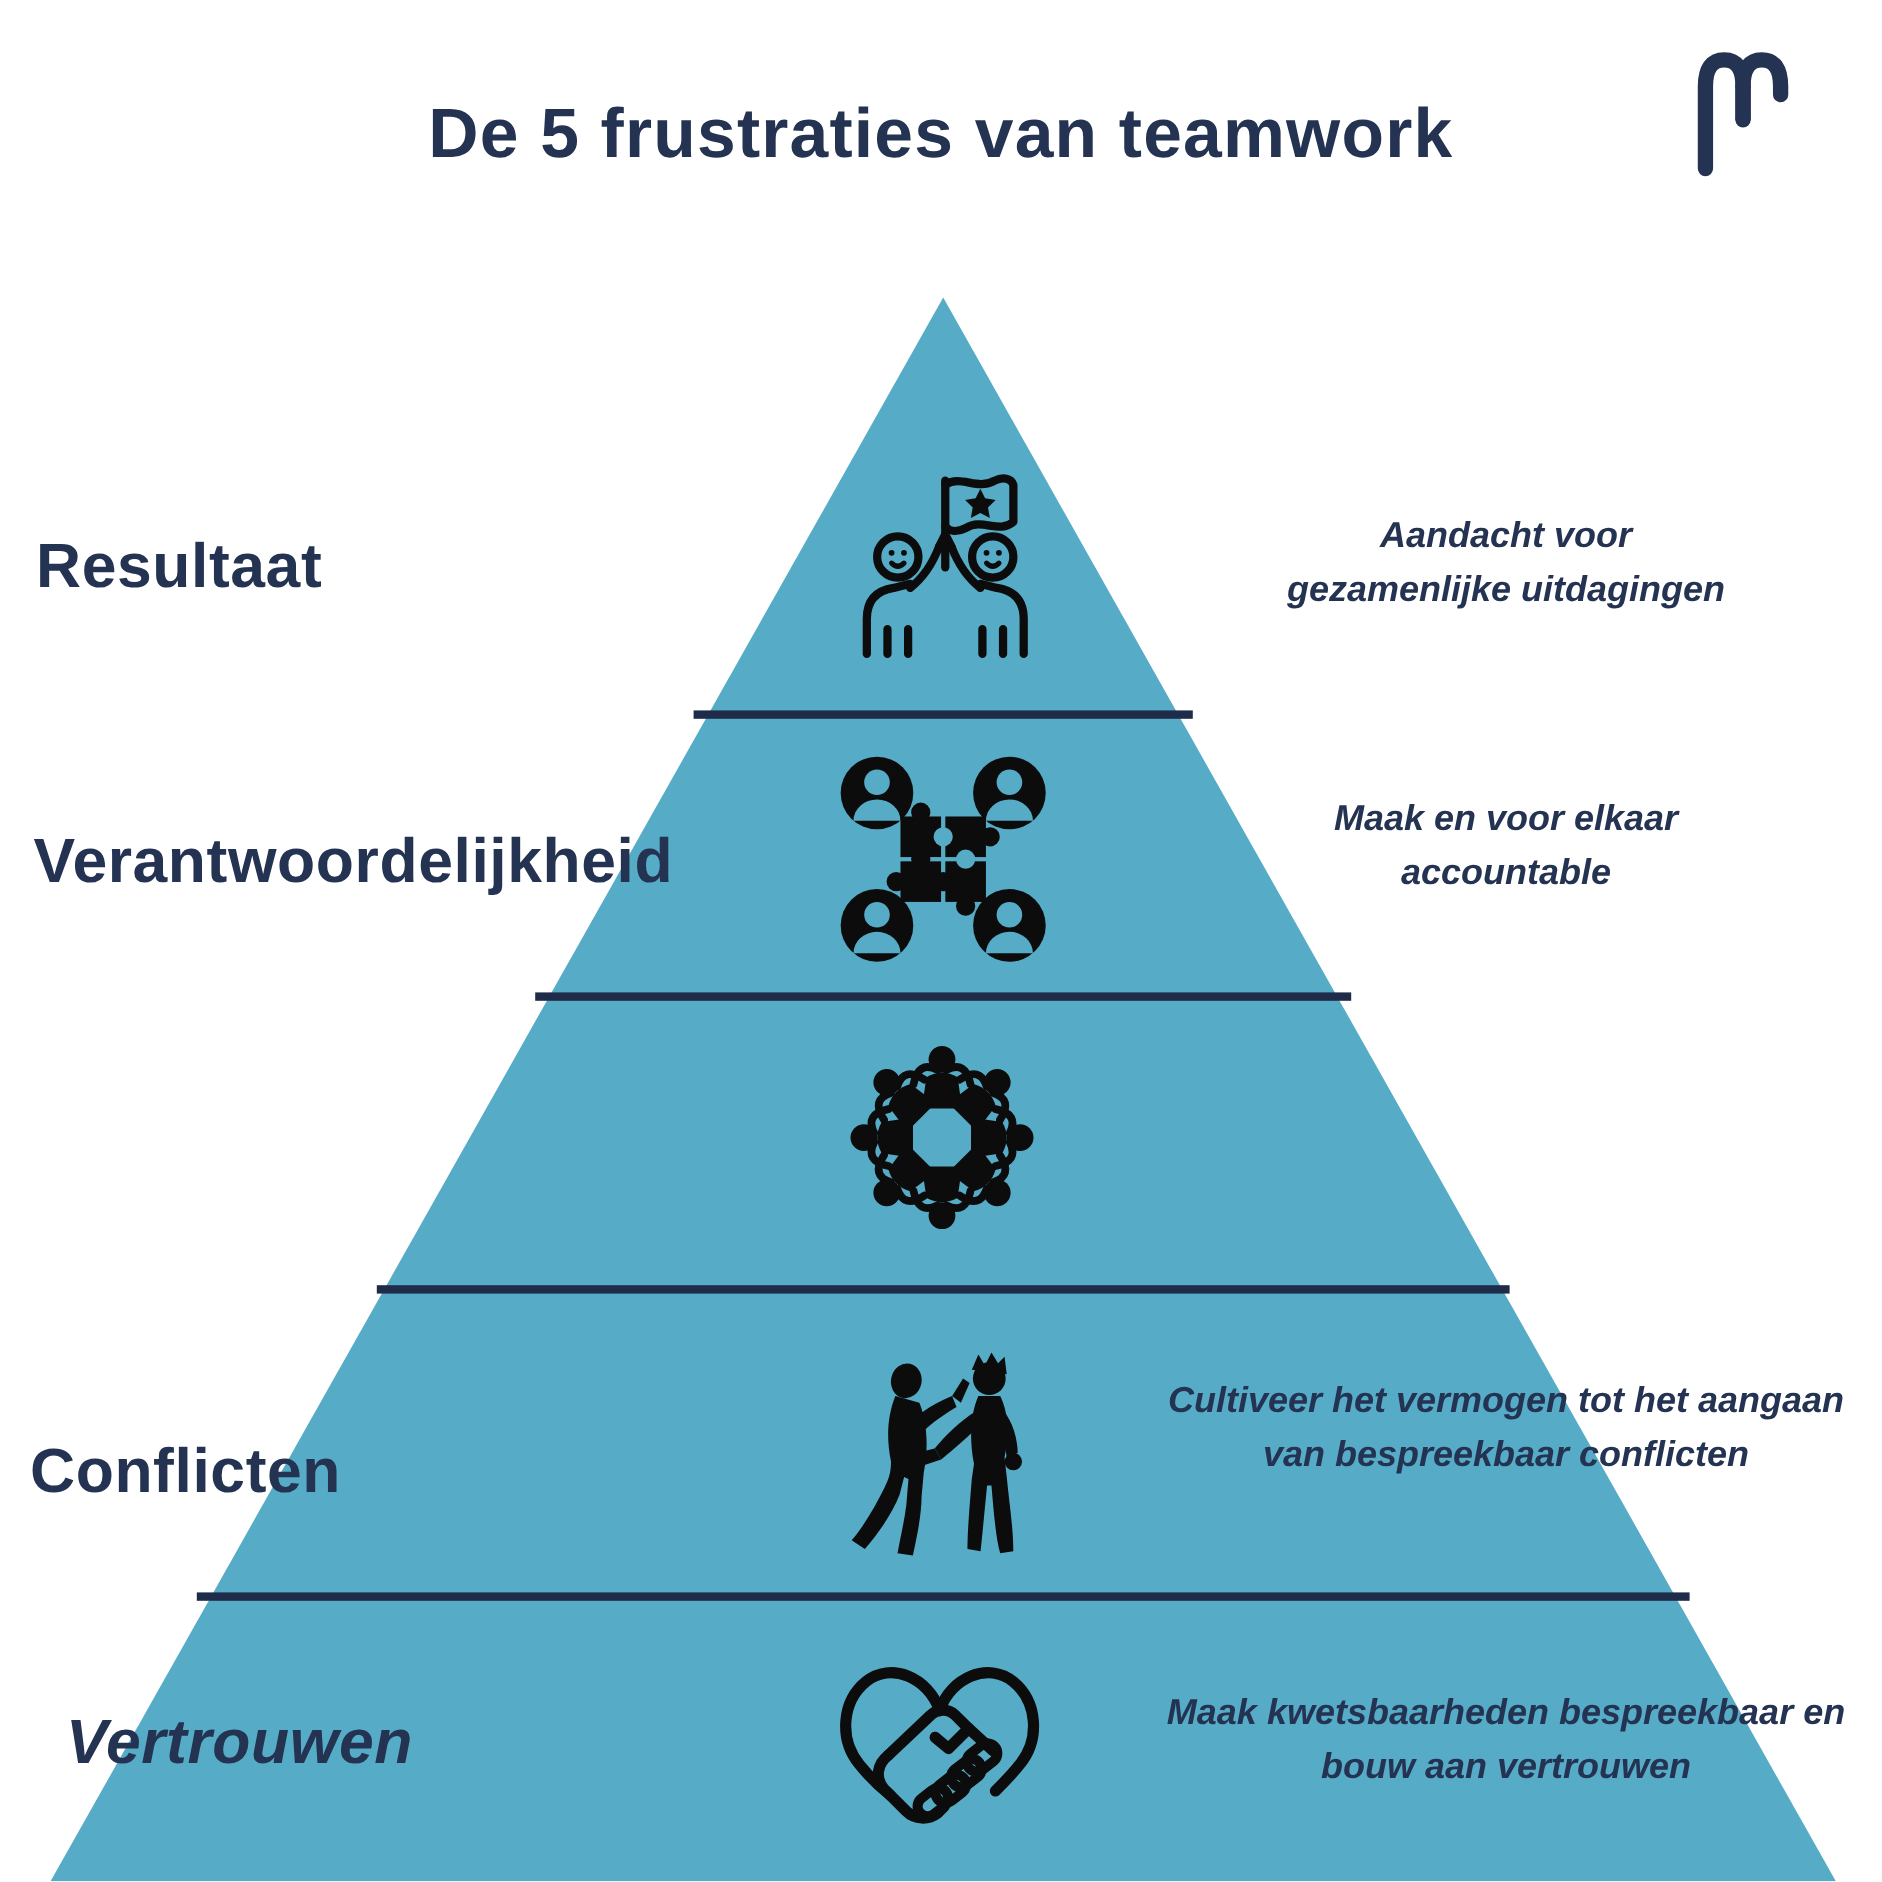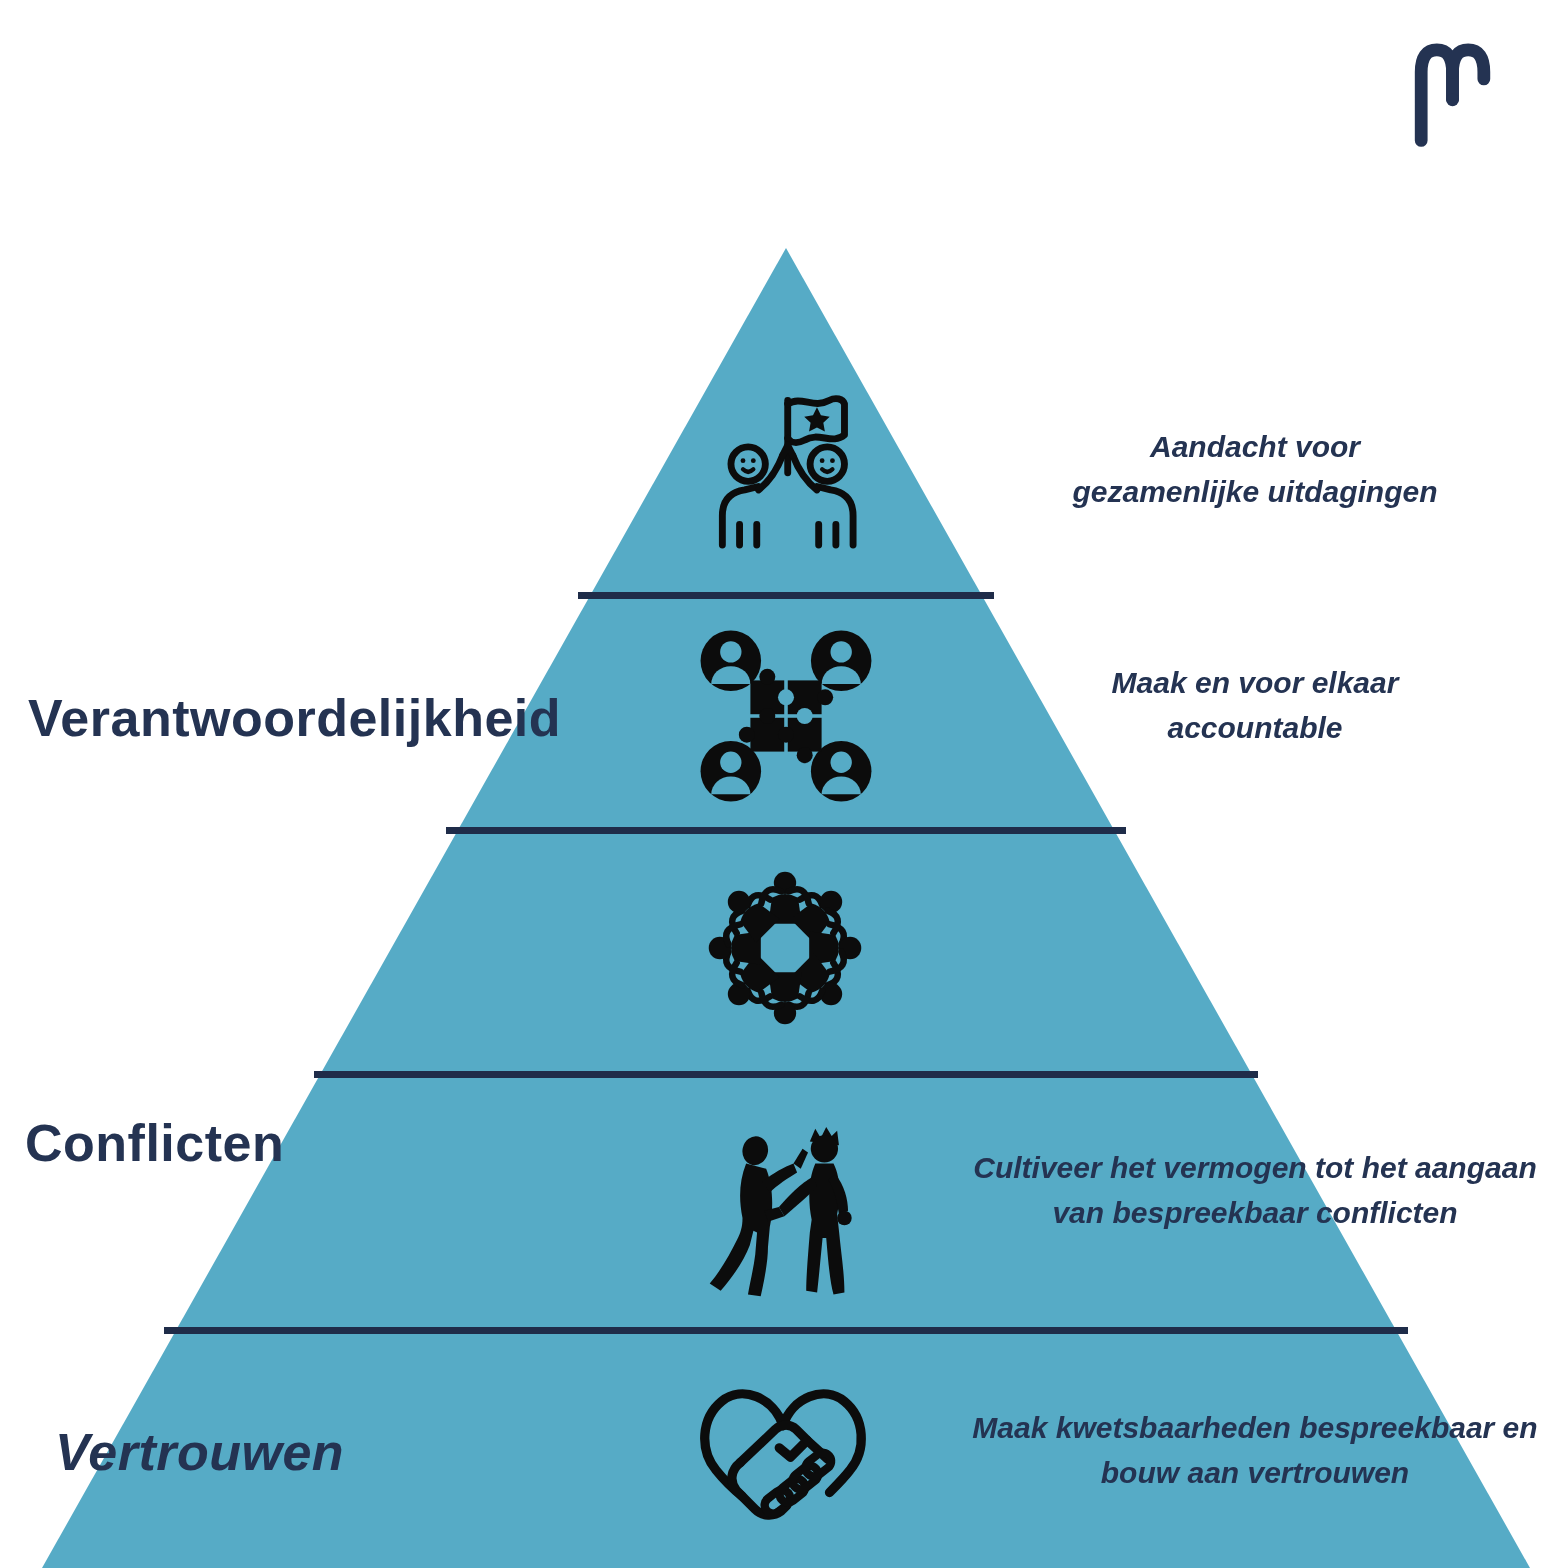--- a/index.html
+++ b/index.html
@@ -30,21 +30,21 @@
   .divider-2{left:446px;top:827px;width:680px;}
   .divider-3{left:314px;top:1071px;width:944px;}
   .divider-4{left:164px;top:1327px;width:1244px;}
   .label{
     position:absolute;font-size:52px;font-weight:bold;color:var(--navy);
     white-space:nowrap;letter-spacing:0.5px;
   }
   .label-1{left:30px;top:442px;}
   .label-2{left:28px;top:688px;}
   .label-3{left:28px;top:922px;}
-  .label-4{left:25px;top:1113px;}
+  .label-4{left:25px;top:1196px;}
   .label-5{left:55px;top:1422px;font-style:italic;}
   .desc{
     position:absolute;left:945px;width:620px;text-align:center;
     font-size:30px;font-weight:bold;line-height:45px;color:var(--navy);
     white-space:pre-line;
     font-style:italic;
   }
   .desc-1{top:424px;}
   .desc-2{top:660px;}
   .desc-3{top:899px;}
@@ -63,35 +63,37 @@
 </style>
 </head>
 <body>
 
 <div class="canvas">
 
   <svg class="pyramid-svg" viewBox="0 0 1568 1568" preserveAspectRatio="none">
     <polygon points="786,248 42,1568 1530,1568"></polygon>
   </svg>
 
+  <h1 class="title">De 5 frustraties van teamwork</h1>
 
   <div class="logo">
     <svg viewBox="0 0 100 100">
       <path class="logo-stroke" stroke-width="11" stroke-linecap="butt" d="M20,90 V31 Q20,12 33.5,12 Q47,12 47,31 V54"></path>
       <path class="logo-stroke" stroke-width="11" d="M47,54 V31"></path>
       <path class="logo-stroke" stroke-width="11" stroke-linecap="butt" d="M47,31 Q47,12 60.5,12 Q74,12 74,31 V37"></path>
       <circle cx="47" cy="55" r="5.5" style="fill:var(--navy)"></circle>
     </svg>
   </div>
 
   <div class="divider divider-1"></div>
   <div class="divider divider-2"></div>
   <div class="divider divider-3"></div>
   <div class="divider divider-4"></div>
 
+  <div class="label label-1">Resultaat</div>
   <div class="icon icon-1">
     <svg viewBox="0 0 100 100">
       <g class="icon-stroke" stroke-width="4">
         <path d="M51,9 V51"></path>
         <path d="M51,11 C59,6 66,14 75,9 C79,7 83,8 84,11 L84,29 C77,35 69,27 61,32 C57,34 53,34 51,31"></path>
         <circle cx="28" cy="46" r="10"></circle>
         <circle cx="74" cy="46" r="10"></circle>
         <path d="M25,49 Q28,52 31,49" stroke-width="2.5"></path>
         <path d="M71,49 Q74,52 77,49" stroke-width="2.5"></path>
         <path d="M13,93 V76 Q13,63 26,61 L34,59"></path>

